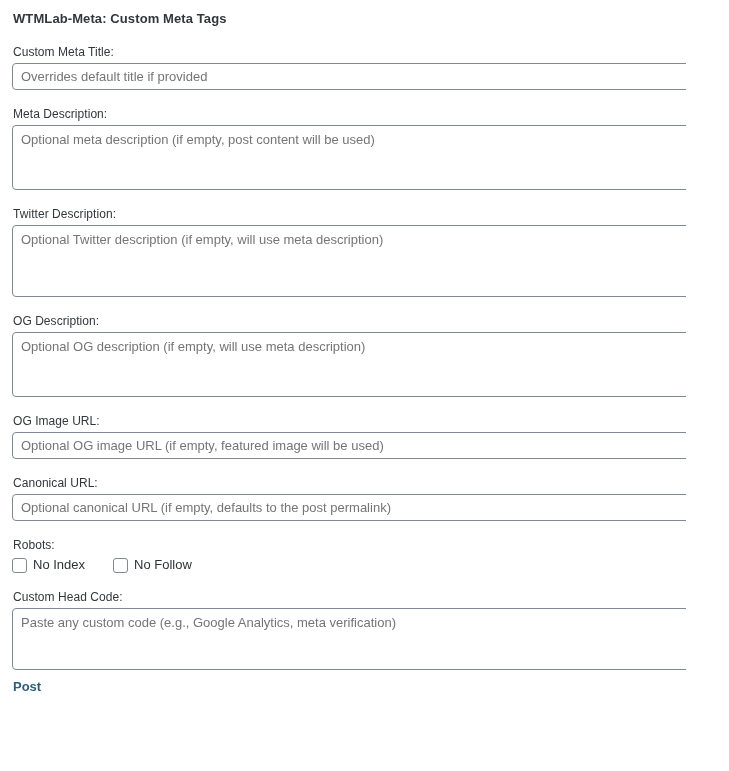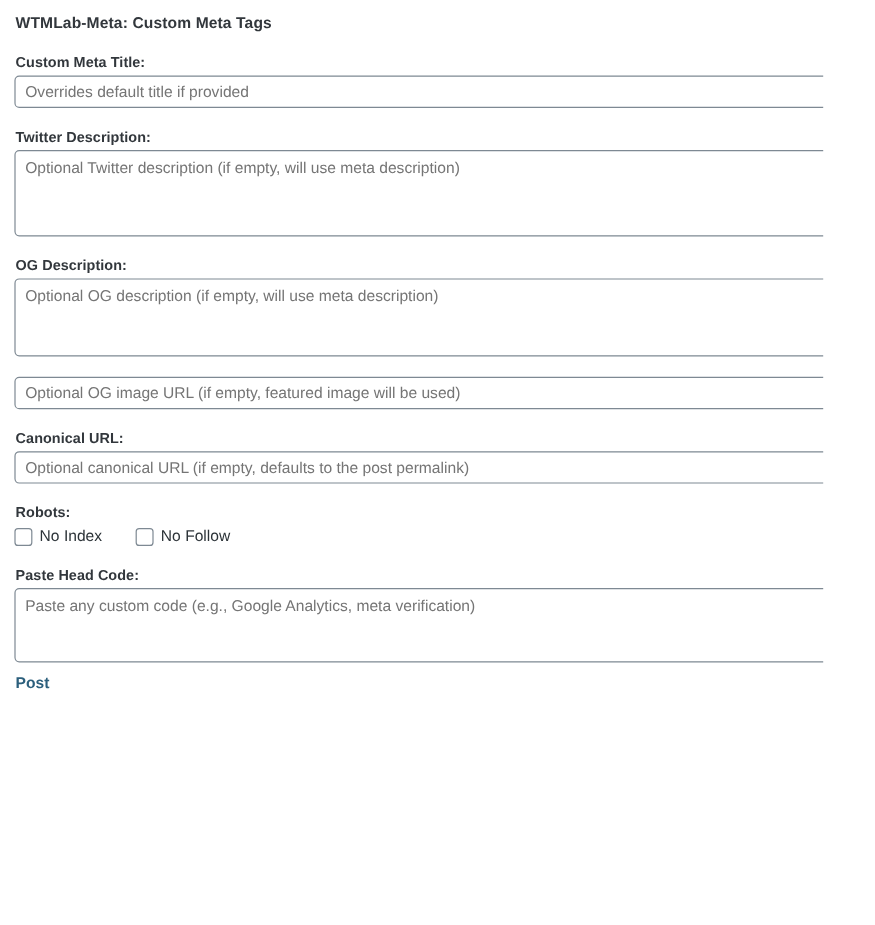--- a/index.html
+++ b/index.html
@@ -31,21 +31,21 @@
     margin: 0 0 0 1px;
     padding: 0;
     letter-spacing: 0.1px;
   }
   .field {
     margin-top: 17px;
   }
   .field-label {
     display: block;
     font-size: 12px;
-    font-weight: bold;
+    font-weight: normal;
     color: #32373c;
     line-height: 15px;
     margin: 0 0 3px 1px;
     letter-spacing: 0.05px;
   }
   .text-input,
   .text-area {
     display: block;
     box-sizing: border-box;
     width: 740px;            
@@ -127,35 +127,40 @@
 
   <h2 class="metabox-title">WTMLab-Meta: Custom Meta Tags</h2>
 
   
   <div class="field">
     <label class="field-label">Custom Meta Title:</label>
     <input class="text-input" type="text" placeholder="Overrides default title if provided" value="" style="">
   </div>
 
   
+  <div class="field">
+    <label class="field-label">Meta Description:</label>
+    <textarea class="text-area" placeholder="Optional meta description (if empty, post content will be used)" style=""></textarea>
+  </div>
 
   
   <div class="field">
     <label class="field-label">Twitter Description:</label>
     <textarea class="text-area tall" placeholder="Optional Twitter description (if empty, will use meta description)" style=""></textarea>
   </div>
 
   
   <div class="field">
     <label class="field-label">OG Description:</label>
     <textarea class="text-area" placeholder="Optional OG description (if empty, will use meta description)" style=""></textarea>
   </div>
 
   
   <div class="field">
+    <label class="field-label">OG Image URL:</label>
     <input class="text-input" type="text" placeholder="Optional OG image URL (if empty, featured image will be used)" style="">
   </div>
 
   
 
   
   <div class="field">
     <label class="field-label">Canonical URL:</label>
     <input class="text-input" type="text" placeholder="Optional canonical URL (if empty, defaults to the post permalink)" style="">
   </div>
@@ -170,20 +175,20 @@
       </span>
       <span class="checkbox-wrap">
         <input class="cb" type="checkbox" style="">
         <span class="cb-label">No Follow</span>
       </span>
     </div>
   </div>
 
   
   <div class="field">
-    <label class="field-label">Paste Head Code:</label>
+    <label class="field-label">Custom Head Code:</label>
     <textarea class="text-area clipped" placeholder="Paste any custom code (e.g., Google Analytics, meta verification)" style=""></textarea>
   </div>
 
   
   <a class="post-link" href="#">Post</a>
 
 </div>
 
 </body></html>

